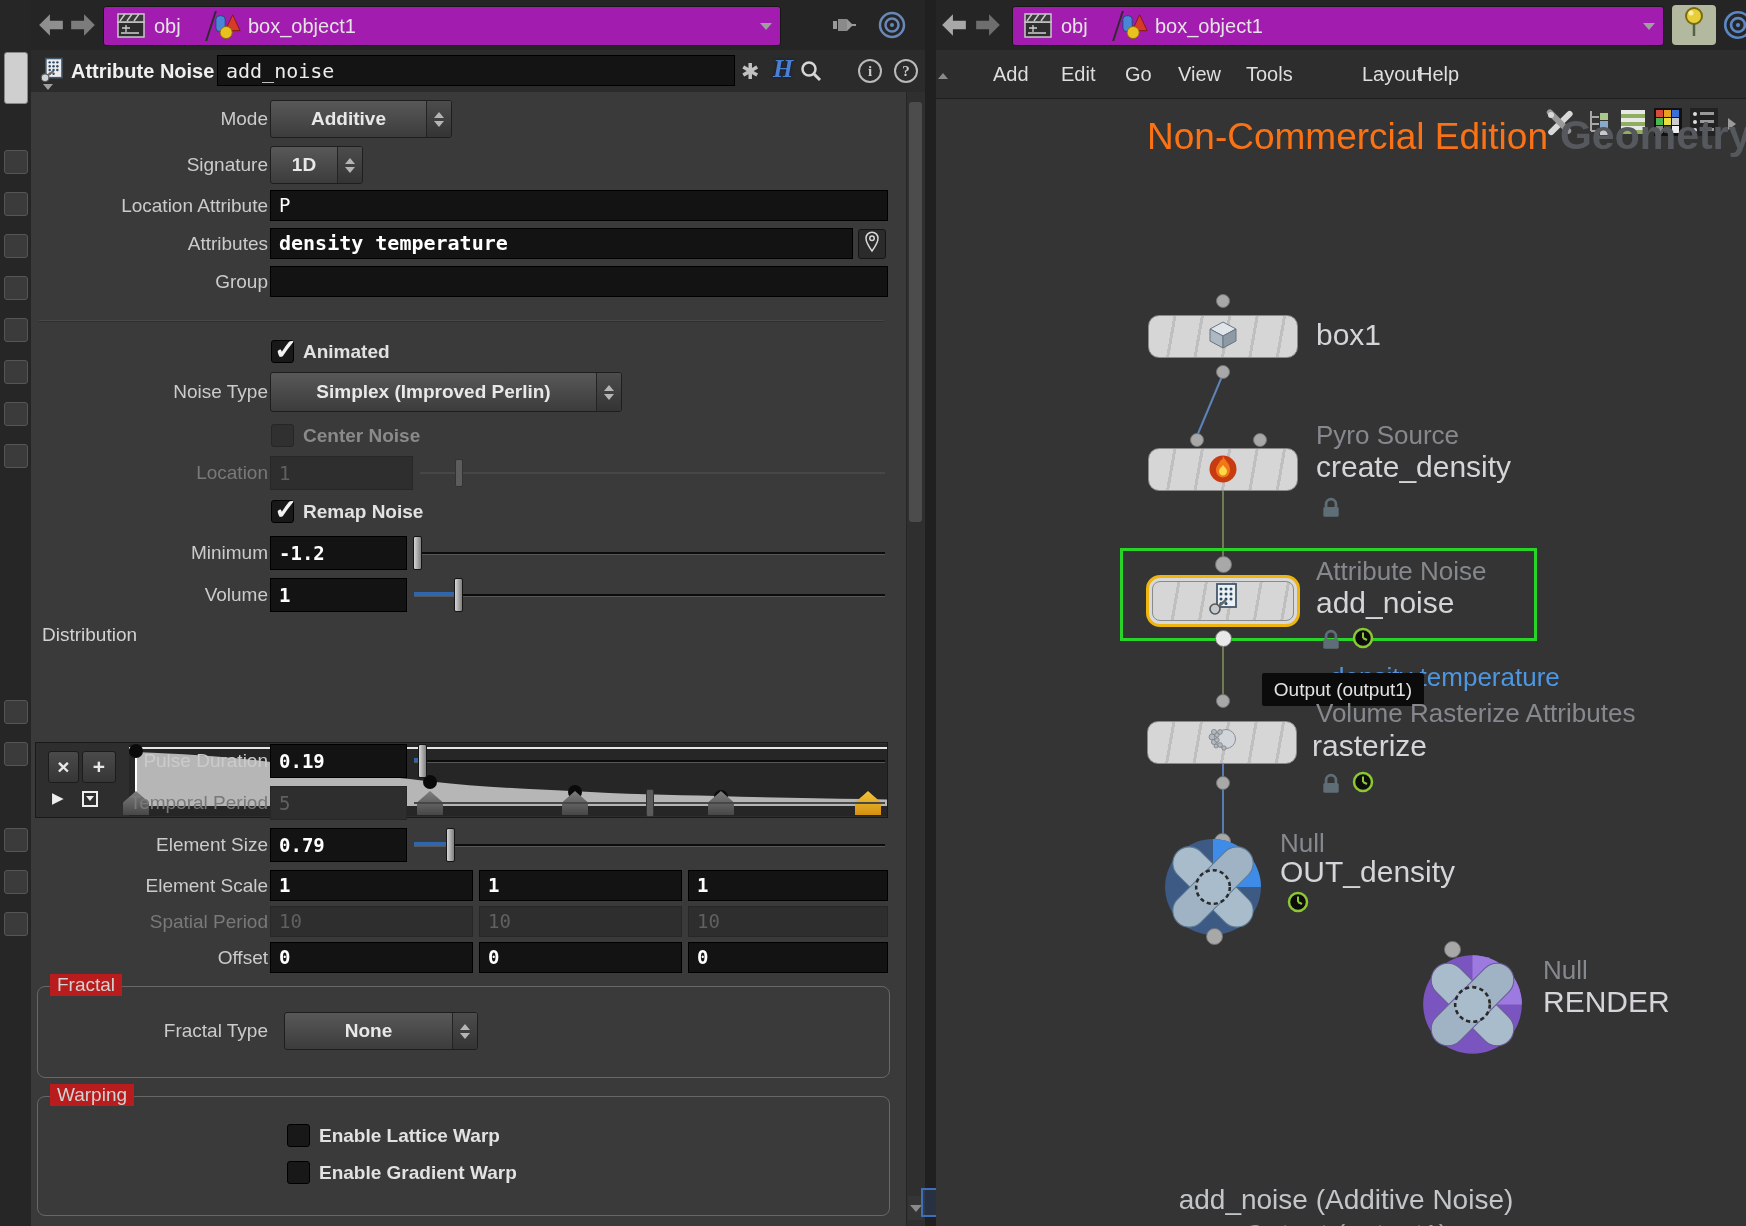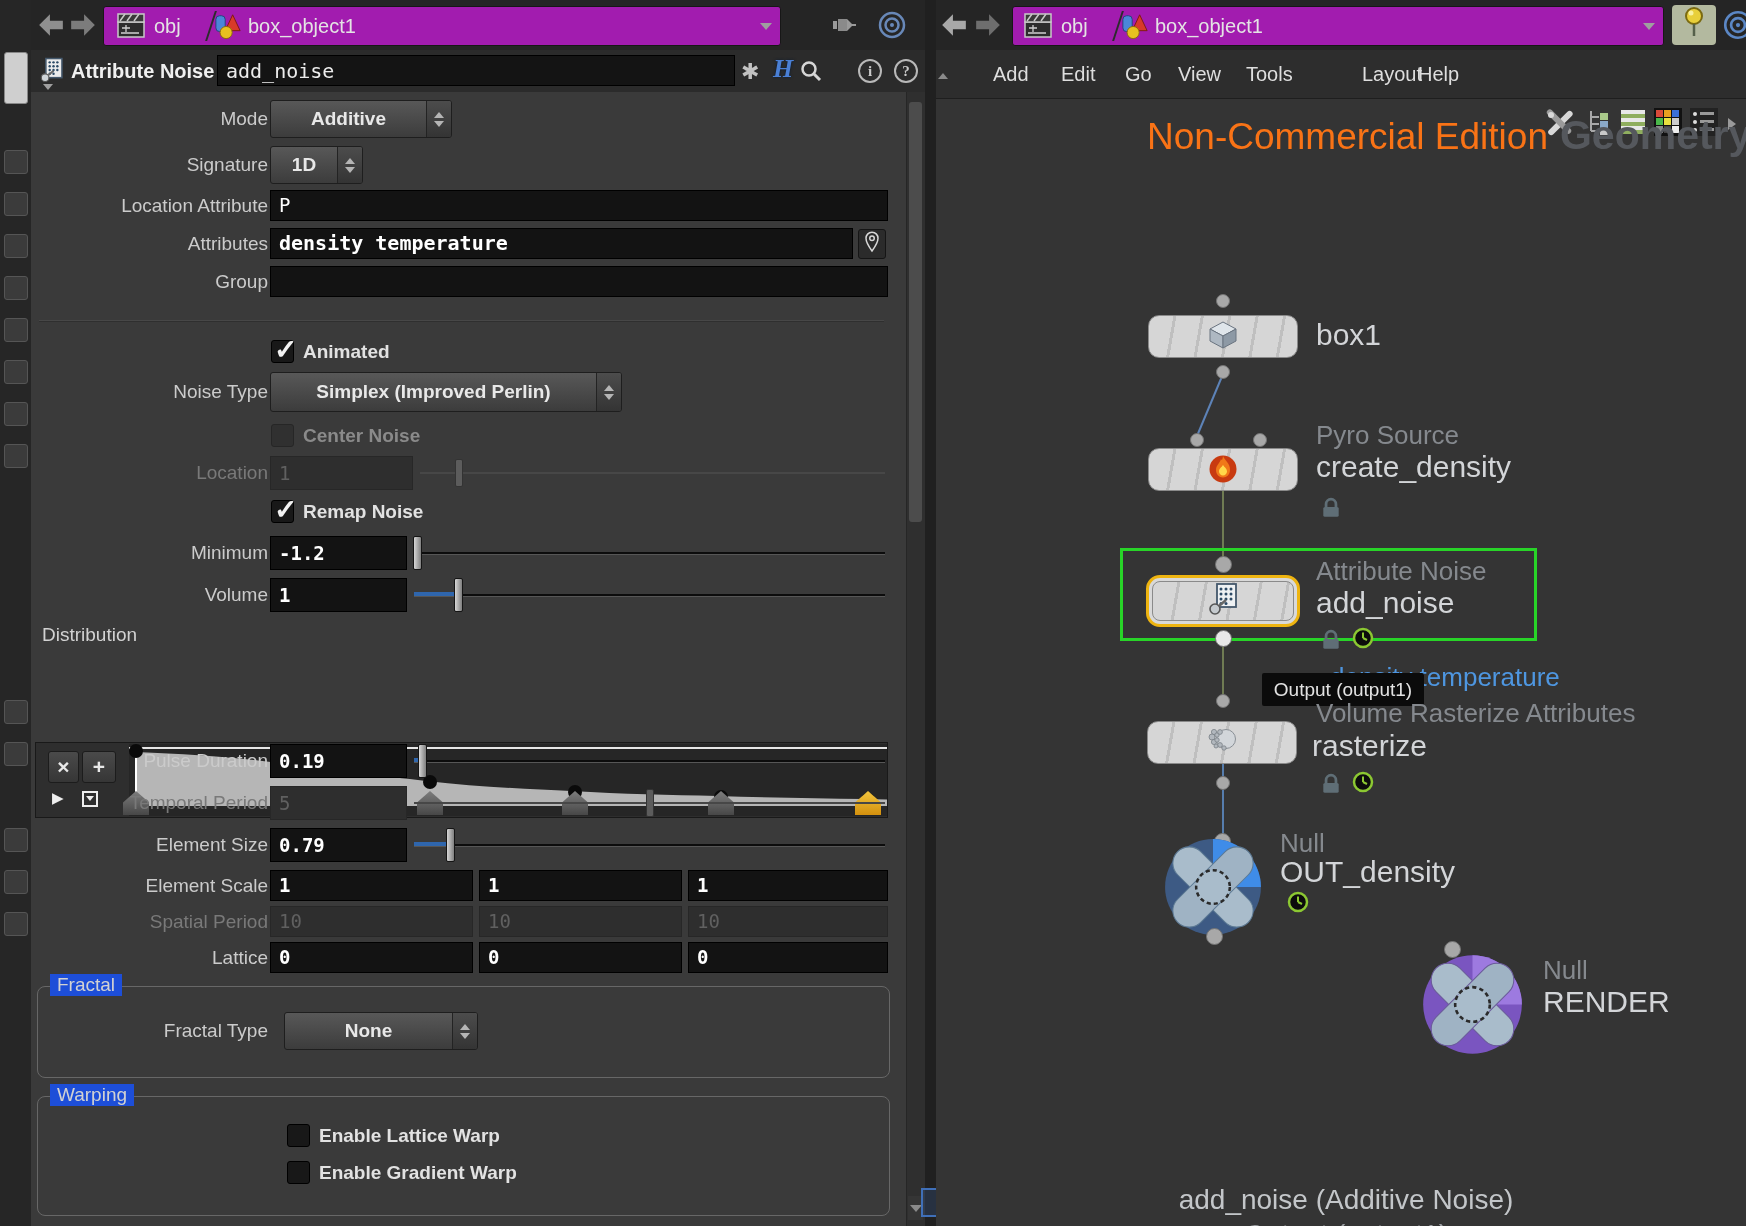--- a/index.html
+++ b/index.html
@@ -42,21 +42,21 @@
   .cb.dis{background:#303030;border-color:#262626;}
   .cblbl{position:absolute;font-size:19px;font-weight:bold;color:#e2e2e2;white-space:nowrap;}
   .cblbl.dis{color:#8a8a8a;}
   .track{position:absolute;height:2px;background:#0c0c0c;border-bottom:1px solid #565656;}
   .track.dis{background:#474747;border-bottom:none;}
   .fill{position:absolute;height:4px;background:#2f66ad;}
   .handle{position:absolute;width:9px;height:34px;background:linear-gradient(90deg,#d6d6d6,#7f7f7f);border:1px solid #151515;border-radius:2px;box-sizing:border-box;}
   .handle.dis{width:8px;height:28px;background:#5c5c5c;border-color:#333;}
   .sep{position:absolute;left:8px;width:845px;height:1px;background:#474747;border-bottom:1px solid #2f2f2f;}
   .fset{position:absolute;border:1px solid #676767;border-radius:8px;}
-  .legend{position:absolute;top:-13px;left:12px;background:#1d4ed8;padding:0 7px;font-size:19px;color:#d2d2d2;}
+  .legend{position:absolute;top:-13px;left:12px;background:#b91c1c;padding:0 7px;font-size:19px;color:#d2d2d2;}
   
   #ramp{position:absolute;left:4px;top:650px;width:853px;height:76px;background:#2e2e2e;border:1px solid #191919;box-sizing:border-box;}
   .rampbtn{position:absolute;width:31px;height:32px;background:linear-gradient(#4a4a4a,#363636);border:1px solid #1c1c1c;border-radius:3px;color:#e8e8e8;font-size:21px;font-weight:bold;text-align:center;line-height:30px;box-sizing:border-box;}
   #plotbg{position:absolute;left:93px;top:1px;width:758px;height:72px;background:#262626;}
   .rdot{position:absolute;width:14px;height:14px;border-radius:50%;background:#0a0a0a;}
   .mk{position:absolute;width:26px;height:24px;clip-path:polygon(0 100%,0 48%,50% 0,100% 48%,100% 100%);background:linear-gradient(#7d7d7d,#474747);filter:drop-shadow(0 0 1px #000);}
   .mk.sel{background:linear-gradient(#f2c53d,#d3900e);}
   
   #lscroll{position:absolute;left:875px;top:92px;width:18px;height:1134px;background:#2f2f2f;border-left:1px solid #262626;}
   #lthumb{position:absolute;left:2px;top:10px;width:13px;height:420px;background:#4c4c4c;border-radius:3px;}
@@ -298,21 +298,21 @@
       <span class="lbl" style="top:778px;line-height:31px;">Element Scale</span>
       <div class="fld" style="left:239px;top:778px;width:203px;">1</div>
       <div class="fld" style="left:448px;top:778px;width:203px;">1</div>
       <div class="fld" style="left:657px;top:778px;width:200px;">1</div>
 
       <span class="lbl dis" style="top:814px;line-height:31px;">Spatial Period</span>
       <div class="fld dis" style="left:239px;top:814px;width:203px;">10</div>
       <div class="fld dis" style="left:448px;top:814px;width:203px;">10</div>
       <div class="fld dis" style="left:657px;top:814px;width:200px;">10</div>
 
-      <span class="lbl" style="top:850px;line-height:31px;">Lattice</span>
+      <span class="lbl" style="top:850px;line-height:31px;">Offset</span>
       <div class="fld" style="left:239px;top:850px;width:203px;">0</div>
       <div class="fld" style="left:448px;top:850px;width:203px;">0</div>
       <div class="fld" style="left:657px;top:850px;width:200px;">0</div>
 
       <div class="fset" style="left:6px;top:894px;width:851px;height:90px;">
         <span class="legend">Fractal</span>
       </div>
       <span class="lbl" style="top:920px;line-height:38px;">Fractal Type</span>
       <div class="dd" style="left:253px;top:920px;width:194px;">
           <span class="ddtext">None</span>

